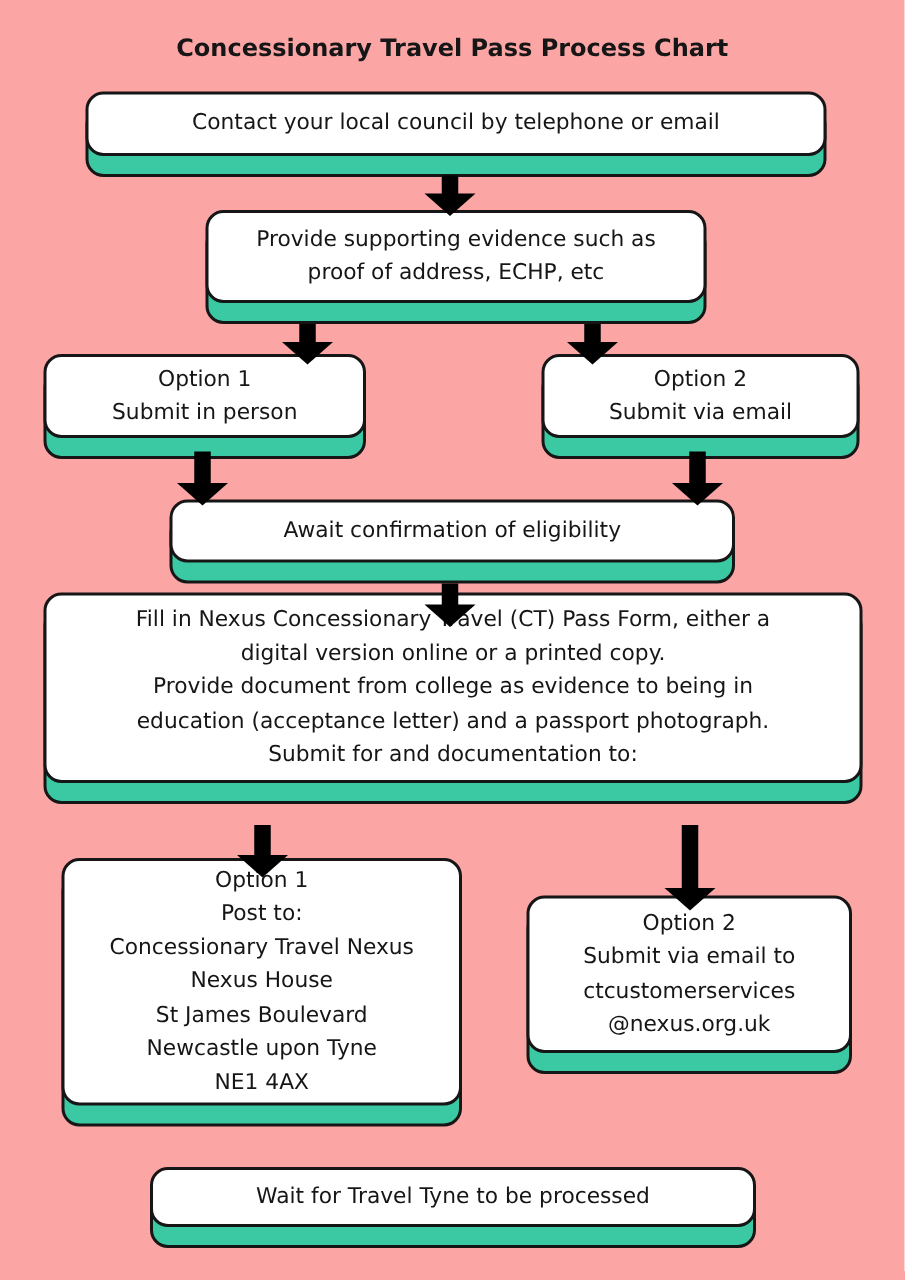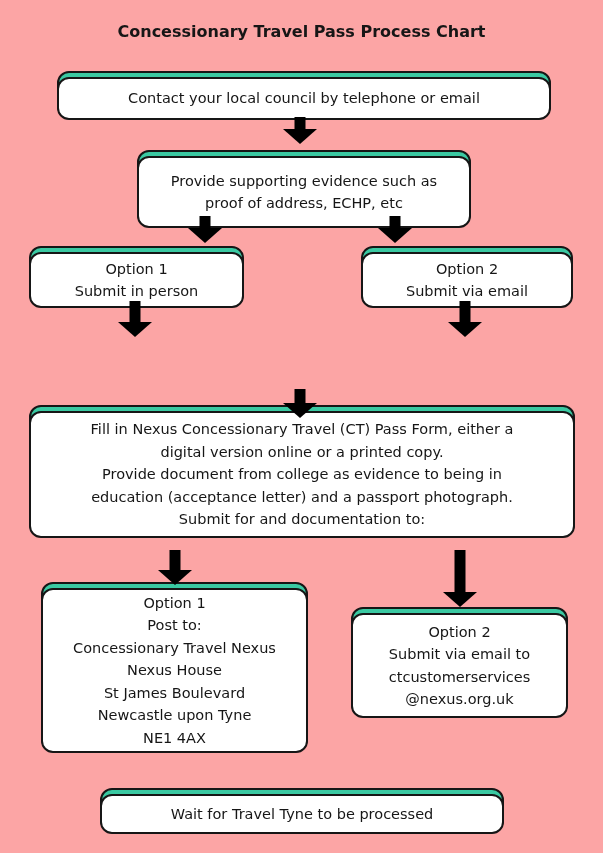--- a/index.html
+++ b/index.html
@@ -41,37 +41,36 @@
     background:#ffffff;
     border:2px solid var(--outline);
     border-radius:12px;
     box-sizing:border-box;
     display:flex;align-items:center;justify-content:center;
     text-align:center;
     white-space:pre-line;
     font-size:14.5px;
     line-height:1.55;
     padding:2px 10px;
-    margin-top:16px;
   }
   
   .arrow{position:absolute;z-index:3;width:34px;}
   .arrow .stem{
     position:absolute;left:50%;transform:translateX(-50%);
     top:0;bottom:14px;width:11px;background:var(--arrow);
   }
   .arrow .head{
     position:absolute;left:0;bottom:0;width:0;height:0;
     border-left:17px solid transparent;
     border-right:17px solid transparent;
     border-top:15px solid var(--arrow);
   }
   
   .n-contact{left:57px;top:61px;width:494px;height:43px;}
-  .n-evidence{left:137px;top:140px;width:334px;height:72px;}
+  .n-evidence{left:137px;top:140px;width:334px;height:62px;}
   .n-opt1{left:29px;top:236px;width:215px;height:56px;}
   .n-opt2{left:361px;top:236px;width:212px;height:56px;}
   .n-await{left:113px;top:333px;width:377px;height:42px;}
   .n-form{left:29px;top:395px;width:546px;height:127px;}
   .n-post{left:41px;top:572px;width:267px;height:165px;}
   .n-email{left:351px;top:597px;width:217px;height:105px;}
   .n-wait{left:100px;top:778px;width:404px;height:40px;}
   
   .a-1{left:283px;top:117px;height:27px;}
   .a-2{left:188px;top:216px;height:27px;}
@@ -123,20 +122,23 @@
 
   <div class="arrow a-4">
     <div class="stem"></div>
     <div class="head"></div>
   </div>
   <div class="arrow a-5">
     <div class="stem"></div>
     <div class="head"></div>
   </div>
 
+  <div class="node n-await">
+    <div class="face">Await confirmation of eligibility</div>
+  </div>
 
   <div class="arrow a-6">
     <div class="stem"></div>
     <div class="head"></div>
   </div>
 
   <div class="node n-form">
     <div class="face">Fill in Nexus Concessionary Travel (CT) Pass Form, either a
 digital version online or a printed copy.
 Provide document from college as evidence to being in

